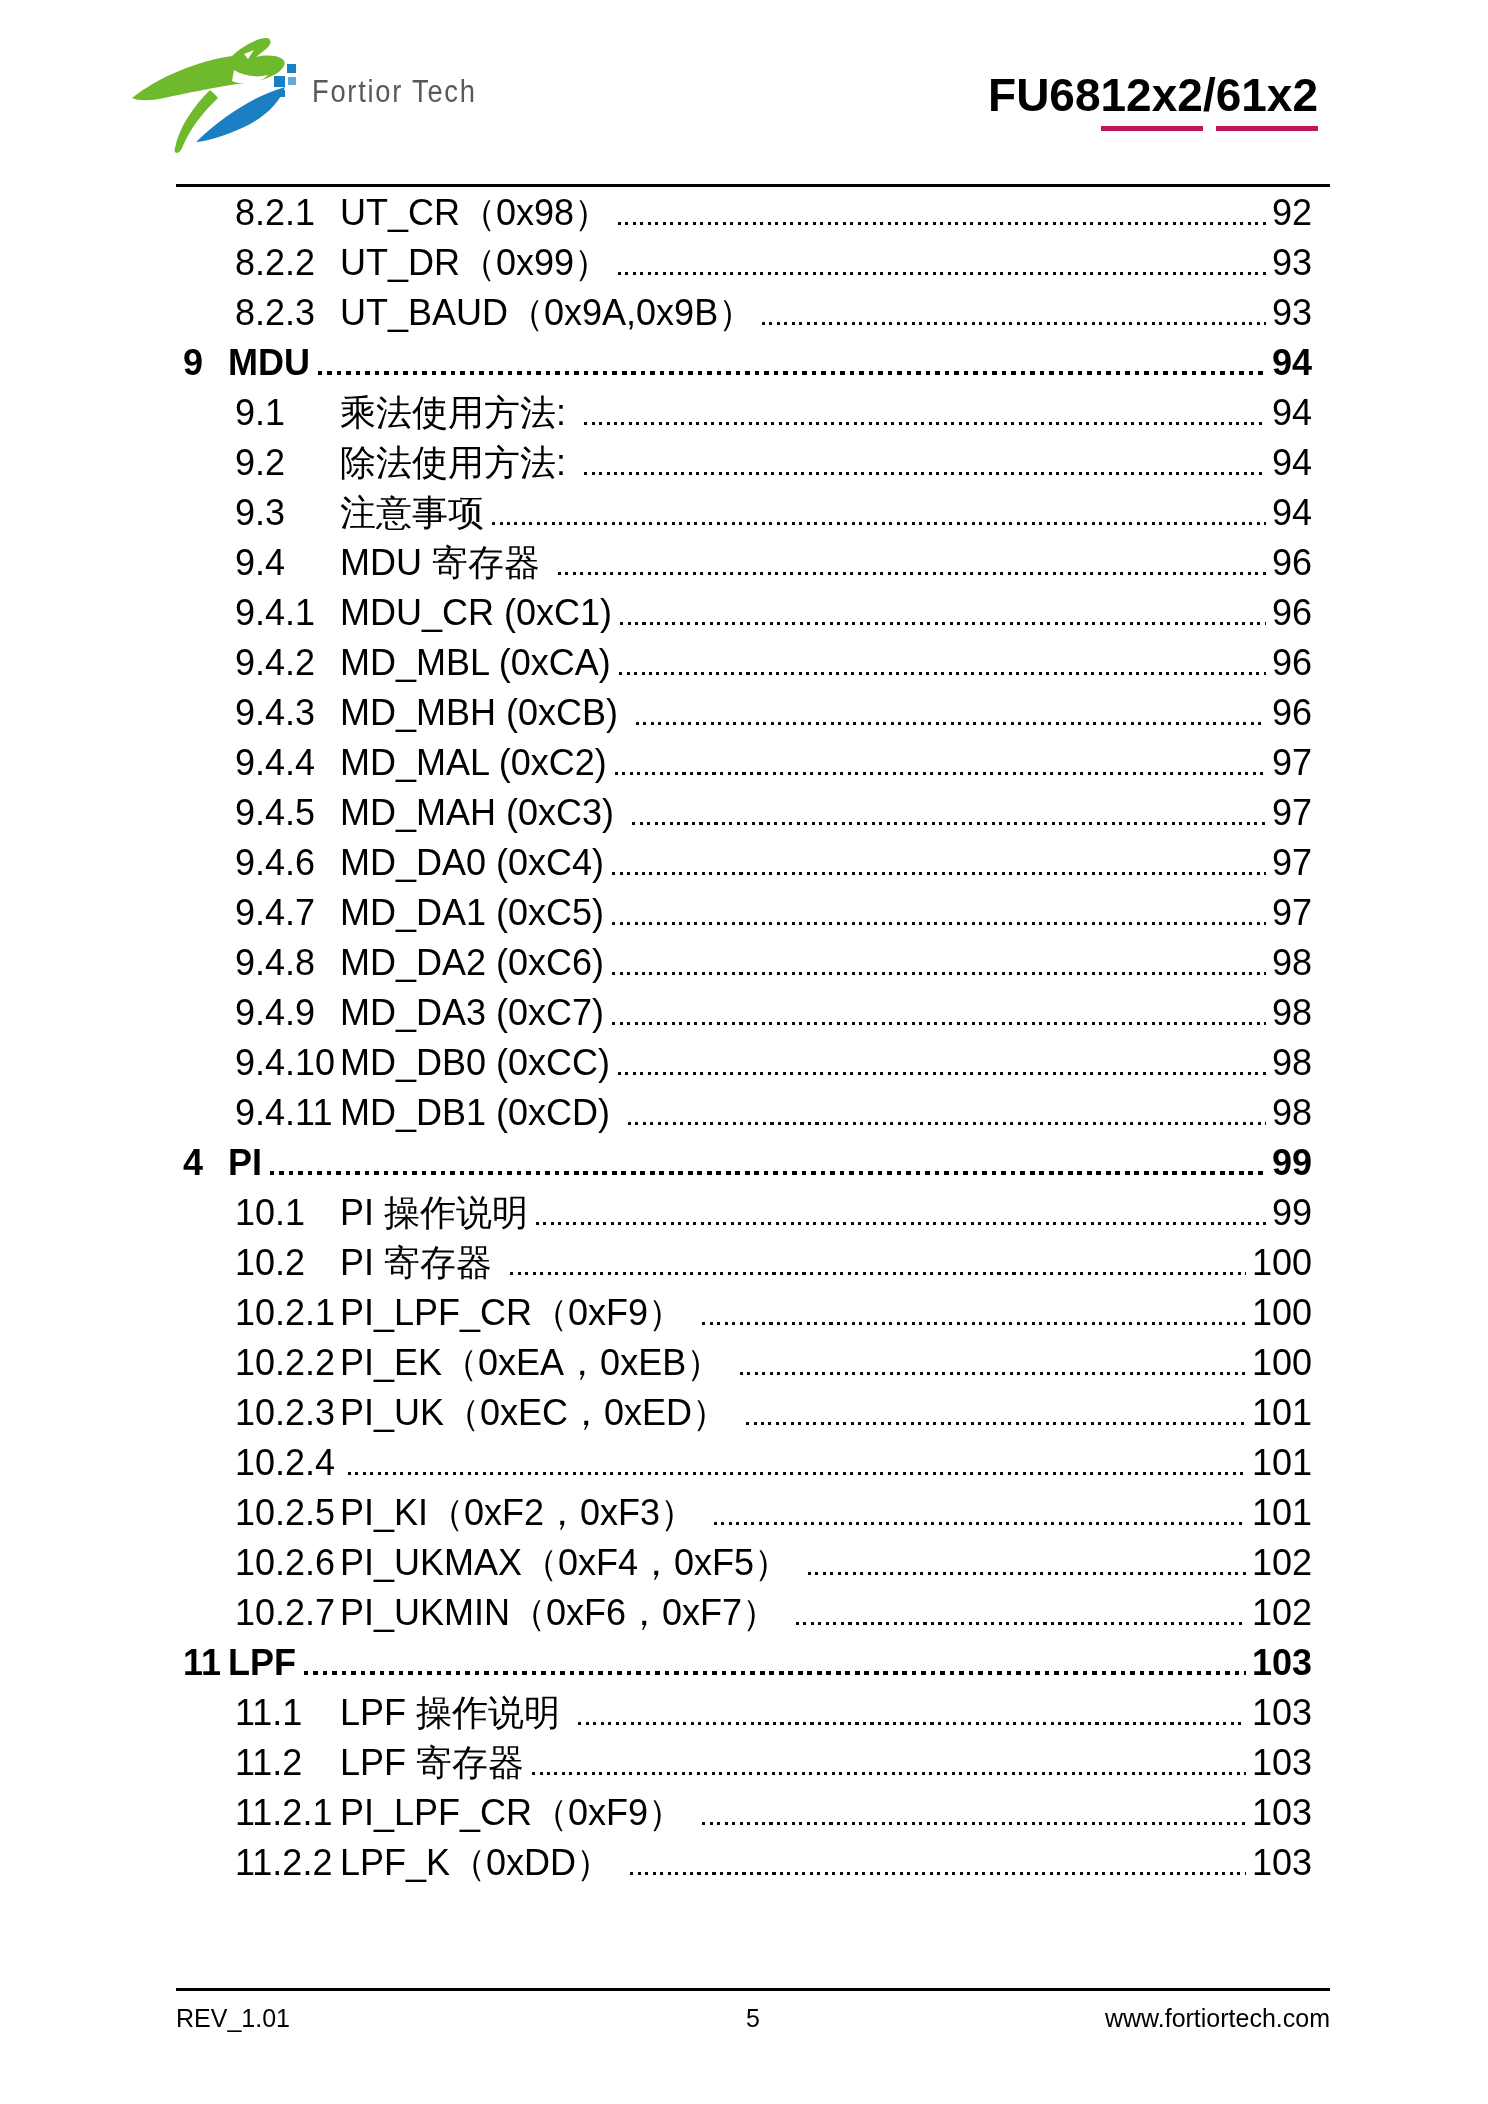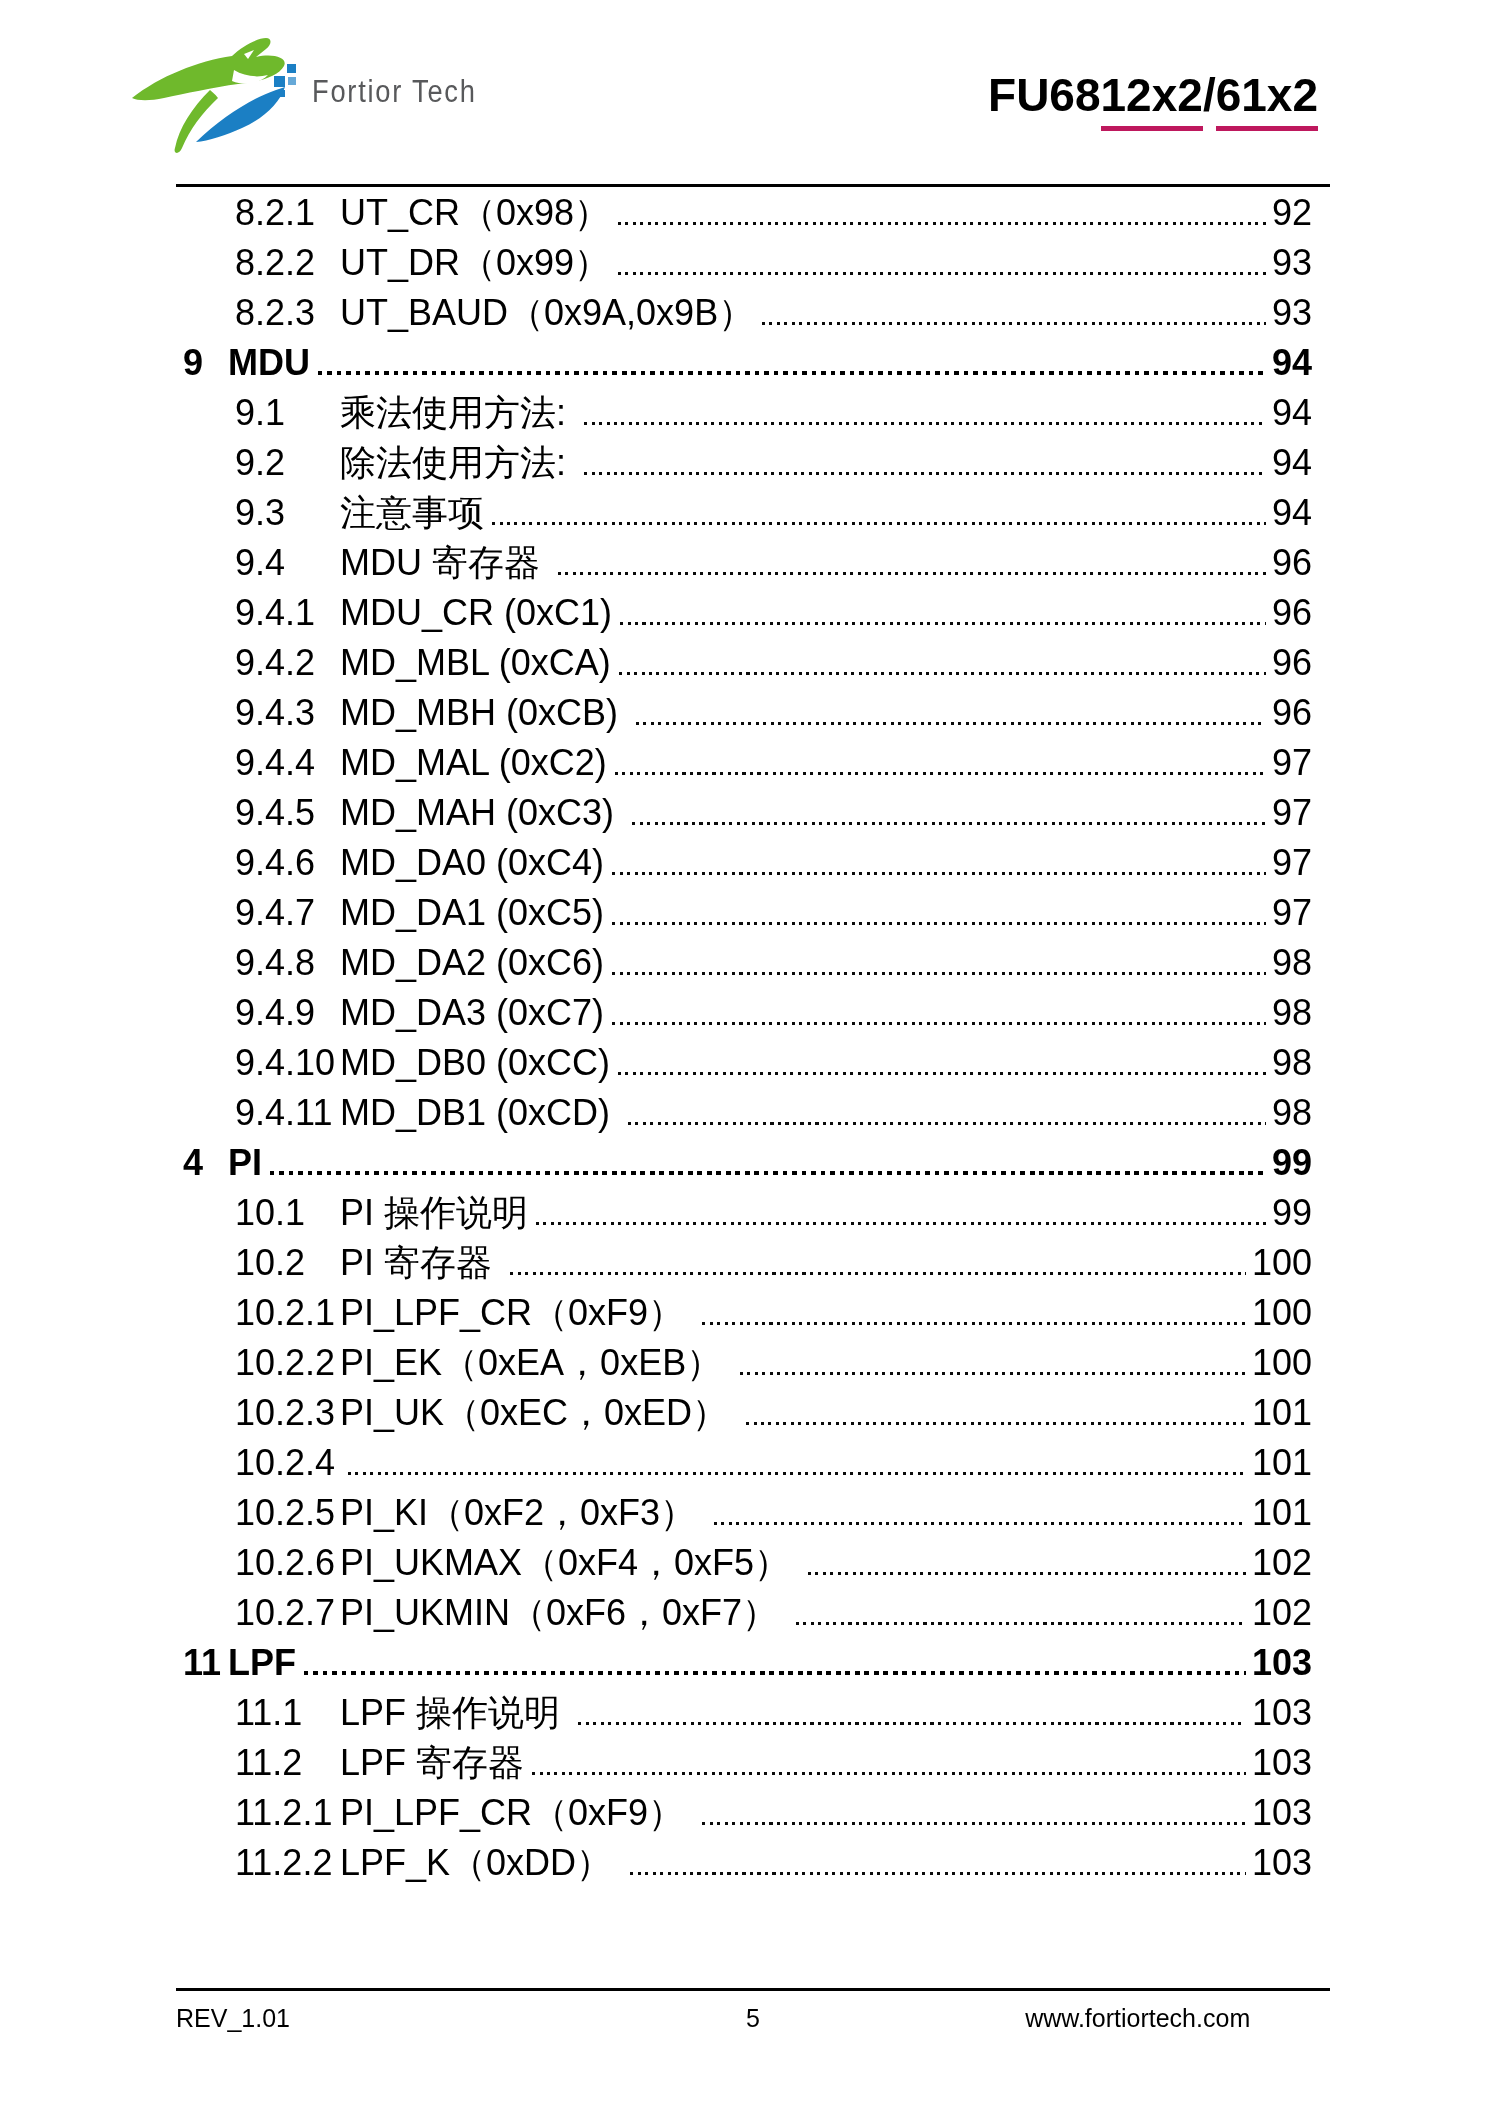--- a/index.html
+++ b/index.html
@@ -47,21 +47,21 @@
   .toc-row .pg { flex:0 0 auto; }
 
   
   .foot-rule { top:1988px; }
   .footer {
     position:absolute; left:176px; right:158px; top:1997px; height:42px;
     display:flex; align-items:center; font-size:25px;
   }
   .footer .f-left  { flex:1; text-align:left; }
   .footer .f-mid   { flex:1; text-align:center; }
-  .footer .f-right { flex:1; text-align:center; }
+  .footer .f-right { flex:1; text-align:right; }
 </style>
 </head>
 <body>
 
 <div class="page">
 
   <div class="logo-row">
     <svg class="logo-svg" viewBox="0 0 170 126" aria-hidden="true">
 
       <path id="lg-head" d="M4,64 C32,42 70,27 104,22 C114,12 130,4 138,4 C144,4 144,10 138,15 L128,23 C146,19 160,24 156,32 C150,43 130,48 110,50 C86,53 56,60 36,64 C22,67 10,67 4,64 Z" fill="#6FB92C"></path>

